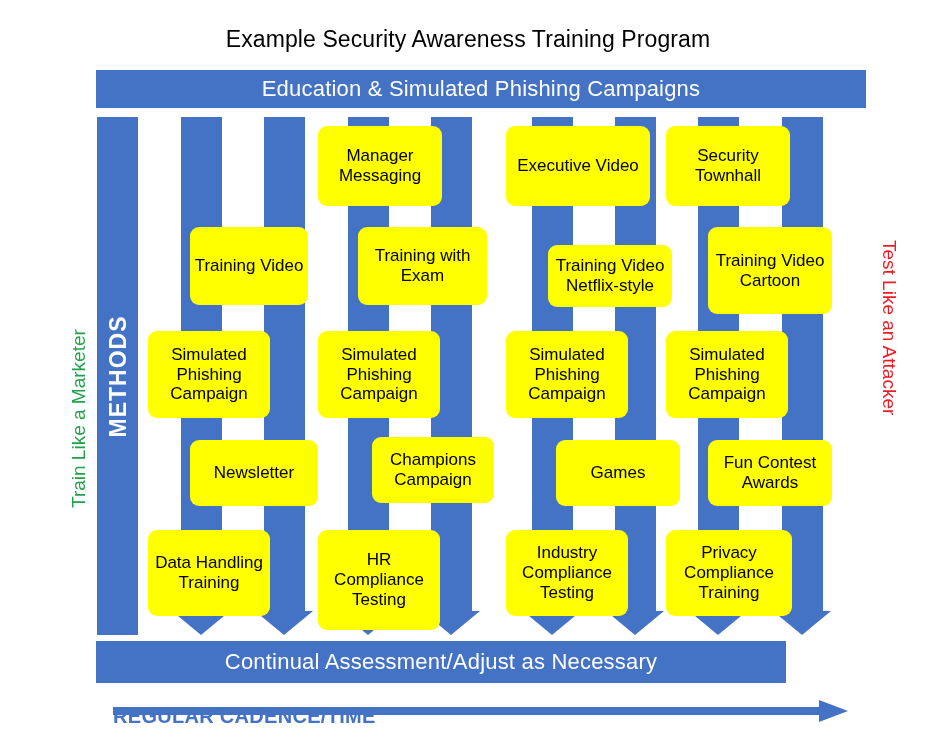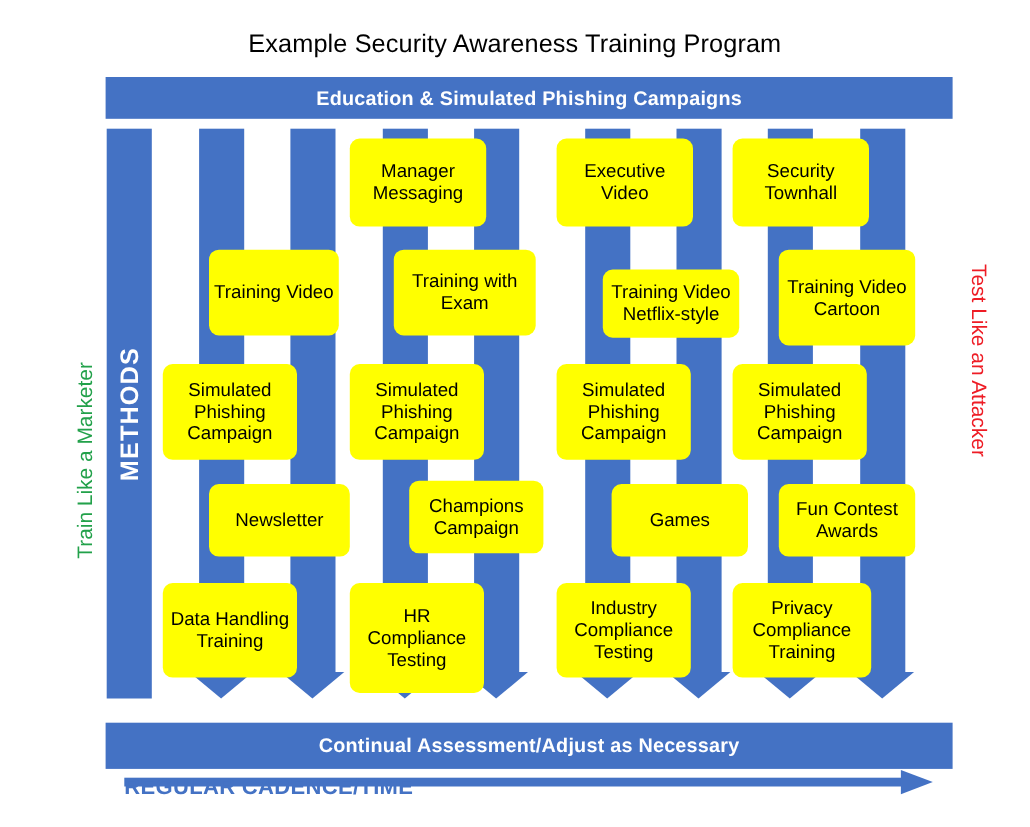--- a/index.html
+++ b/index.html
@@ -34,40 +34,39 @@
     color: #000000;
     letter-spacing: 0.1px;
     white-space: nowrap;
   }
 
   
   .hbar {
     position: absolute;
     background: #4472c4;
     color: #ffffff;
-    font-size: 18px;
-    font-weight: bold;
+    font-size: 22px;
+    font-weight: normal;
     display: flex;
     align-items: center;
     justify-content: center;
     letter-spacing: 0.2px;
     white-space: nowrap;
   }
   #header-bar {
     left: 96px;
     top: 70px;
     width: 770px;
     height: 38px;
   }
   #footer-bar {
     left: 96px;
     top: 641px;
-    width: 770px;
+    width: 690px;
     height: 42px;
-    margin-top: 16px;
   }
 
   
   #methods-bar {
     position: absolute;
     left: 97px;
     top: 117px;
     width: 41px;
     height: 518px;
     background: #4472c4;
@@ -259,21 +258,21 @@
   <div class="mbox" style="left:148px; top:331px; width:122px; height:87px">Simulated Phishing Campaign</div>
   <div class="mbox" style="left:190px; top:440px; width:128px; height:66px">Newsletter</div>
   <div class="mbox" style="left:148px; top:530px; width:122px; height:86px">Data Handling Training</div>
 
   <div class="mbox" style="left:318px; top:126px; width:124px; height:80px">Manager Messaging</div>
   <div class="mbox" style="left:358px; top:227px; width:129px; height:78px">Training with Exam</div>
   <div class="mbox" style="left:318px; top:331px; width:122px; height:87px">Simulated Phishing Campaign</div>
   <div class="mbox" style="left:372px; top:437px; width:122px; height:66px">Champions Campaign</div>
   <div class="mbox" style="left:318px; top:530px; width:122px; height:100px">HR Compliance Testing</div>
 
-  <div class="mbox" style="left:506px; top:126px; width:124px; height:80px">Executive Video</div>
+  <div class="mbox" style="left:506px; top:126px; width:144px; height:80px">Executive Video</div>
   <div class="mbox" style="left:548px; top:245px; width:124px; height:62px">Training Video Netflix-style</div>
   <div class="mbox" style="left:506px; top:331px; width:122px; height:87px">Simulated Phishing Campaign</div>
   <div class="mbox" style="left:556px; top:440px; width:124px; height:66px">Games</div>
   <div class="mbox" style="left:506px; top:530px; width:122px; height:86px">Industry Compliance Testing</div>
 
   <div class="mbox" style="left:666px; top:126px; width:124px; height:80px">Security Townhall</div>
   <div class="mbox" style="left:708px; top:227px; width:124px; height:87px">Training Video Cartoon</div>
   <div class="mbox" style="left:666px; top:331px; width:122px; height:87px">Simulated Phishing Campaign</div>
   <div class="mbox" style="left:708px; top:440px; width:124px; height:66px">Fun Contest Awards</div>
   <div class="mbox" style="left:666px; top:530px; width:126px; height:86px">Privacy Compliance Training</div>

